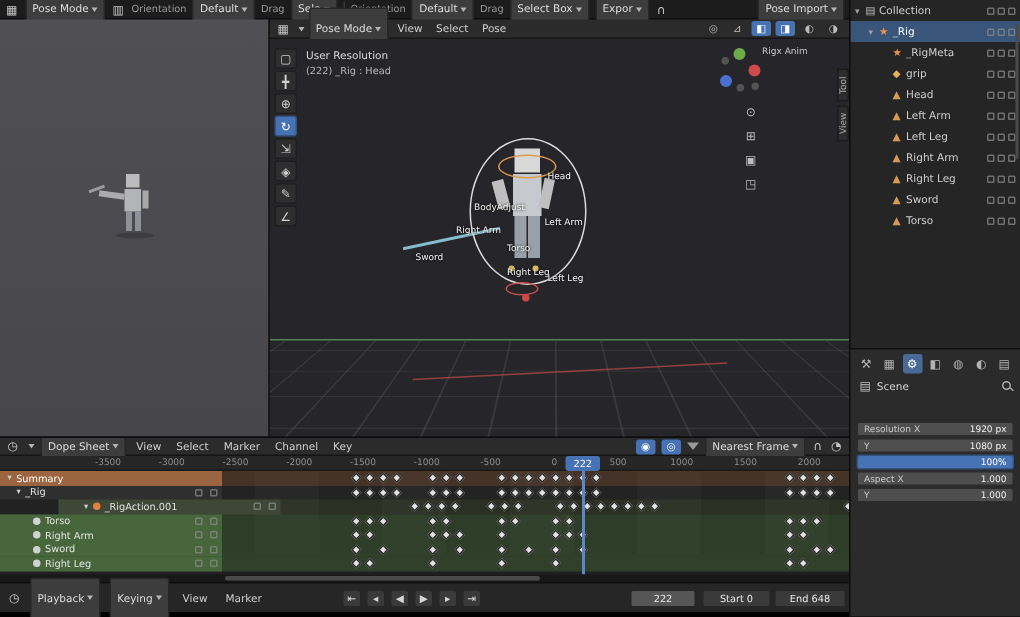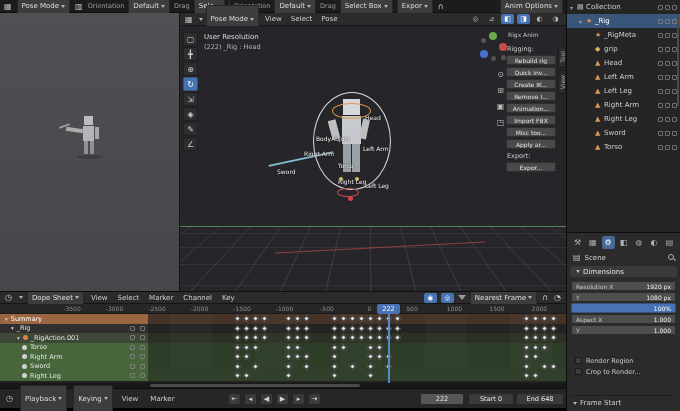--- a/index.html
+++ b/index.html
@@ -150,21 +150,21 @@
         <span class="droplbl">Select Box</span>
         <i class="caret"></i>
       </span>
       <span class="drop">
         <span class="droplbl">Expor</span>
         <i class="caret"></i>
       </span>
       <span class="ticon">∩</span>
       <span class="spacer"></span>
       <span class="drop">
-        <span class="droplbl">Anim Options</span>
+        <span class="droplbl">Pose Import</span>
         <i class="caret"></i>
       </span>
     </div>
 
   <div id="vpleft">
     <div class="chpart" style="left:84px;top:103px;width:9px;height:9px;background:#bcbcbc;"></div>
     <div class="chpart" style="left:83px;top:113px;width:11px;height:15px;background:#b2b4b8;"></div>
     <div class="chpart" style="left:66px;top:115px;width:17px;height:4px;background:#ababab;transform:rotate(8deg);"></div>
     <div class="chpart" style="left:95px;top:114px;width:4px;height:12px;background:#a8a8a8;"></div>
     <div class="chpart" style="left:84px;top:128px;width:4px;height:13px;background:#8e9298;"></div>
@@ -235,33 +235,20 @@
           <span class="gzf" style="left: 3px; top: 6px;"></span>
           <span class="gzf" style="left: 23px; top: 23px;"></span>
         </div>
       <div id="navicons">
           <div class="nav-btn">⊙</div>
           <div class="nav-btn">⊞</div>
           <div class="nav-btn">▣</div>
           <div class="nav-btn">◳</div>
         </div>
       <div id="nptab">Rigx Anim</div>
-      <div id="npanel">
-          <div class="np-label">Rigging:</div>
-          <div class="np-btn">Rebuild rig</div>
-          <div class="np-btn">Quick inv...</div>
-          <div class="np-btn">Create IK...</div>
-          <div class="np-btn">Remove I...</div>
-          <div class="np-btn">Animation...</div>
-          <div class="np-btn">Import FBX</div>
-          <div class="np-btn">Misc too...</div>
-          <div class="np-btn">Apply ar...</div>
-          <div class="np-label">Export:</div>
-          <div class="np-btn">Expor...</div>
-        </div>
       <div id="sidetabs">
           <div class="vtab">Tool</div>
           <div class="vtab">View</div>
         </div>
       <div id="bonelabels">
           <span class="bone" style="left: 185px; top: 88px;">Head</span>
           <span class="bone" style="left: 136px; top: 109px;">BodyAdjust</span>
           <span class="bone" style="left: 124px; top: 124px;">Right Arm</span>
           <span class="bone" style="left: 183px; top: 119px;">Left Arm</span>
           <span class="bone" style="left: 158px; top: 136px;">Torso</span>
@@ -386,24 +373,20 @@
         <span class="ptab">◍</span>
         <span class="ptab">◐</span>
         <span class="ptab">▤</span>
       </div>
     <div id="pcontext">
       <span class="ticon">▤</span>
       <span>Scene</span>
       <span class="spacer"></span>
       <span class="mag"></span>
     </div>
-    <div id="psection">
-      <i class="caret"></i>
-      <span>Dimensions</span>
-    </div>
     <div id="pfields">
         <div class="pfield">
           <span class="pflbl">Resolution X</span>
           <span class="pfval">1920 px</span>
         </div>
         <div class="pfield">
           <span class="pflbl">Y</span>
           <span class="pfval">1080 px</span>
         </div>
         <div class="pfield fill">
@@ -412,34 +395,20 @@
         </div>
         <div class="pfield">
           <span class="pflbl">Aspect X</span>
           <span class="pfval">1.000</span>
         </div>
         <div class="pfield">
           <span class="pflbl">Y</span>
           <span class="pfval">1.000</span>
         </div>
       </div>
-    <div id="pchecks">
-        <div class="pcheck">
-          <span class="cbox"></span>
-          <span class="pclbl">Render Region</span>
-        </div>
-        <div class="pcheck">
-          <span class="cbox"></span>
-          <span class="pclbl">Crop to Render...</span>
-        </div>
-      </div>
-    <div id="pnext">
-      <i class="caret"></i>
-      <span>Frame Start</span>
-    </div>
   </div>
 
   <div id="dope">
     <div id="dhead">
         <span class="ticon">◷</span>
         <i class="caret"></i>
         <span class="drop">
           <span class="droplbl">Dope Sheet</span>
           <i class="caret"></i>
         </span>
@@ -523,21 +492,21 @@
           <span class="key" style="left: 359px;"></span>
           <span class="key" style="left: 368px;"></span>
           <span class="key" style="left: 377px;"></span>
           <span class="key" style="left: 386px;"></span>
           <span class="key" style="left: 395px;"></span>
           <span class="key" style="left: 524px;"></span>
           <span class="key" style="left: 533px;"></span>
           <span class="key" style="left: 542px;"></span>
           <span class="key" style="left: 551px;"></span>
         </div>
-        <div class="drow k-action" style="top: 19px;">
+        <div class="drow k-action" style="top: 19px; margin-left: 39px;">
           <div class="lane"></div>
           <div class="dlabel">
             <span class="dlarrow">▾</span>
             <span class="dot" style="background: rgb(224, 129, 63);"></span>
             <span class="dlname">_RigAction.001</span>
             <span class="spacer"></span>
             <span class="mini"></span>
             <span class="mini"></span>
           </div>
           <span class="key" style="left: 235px;"></span>

